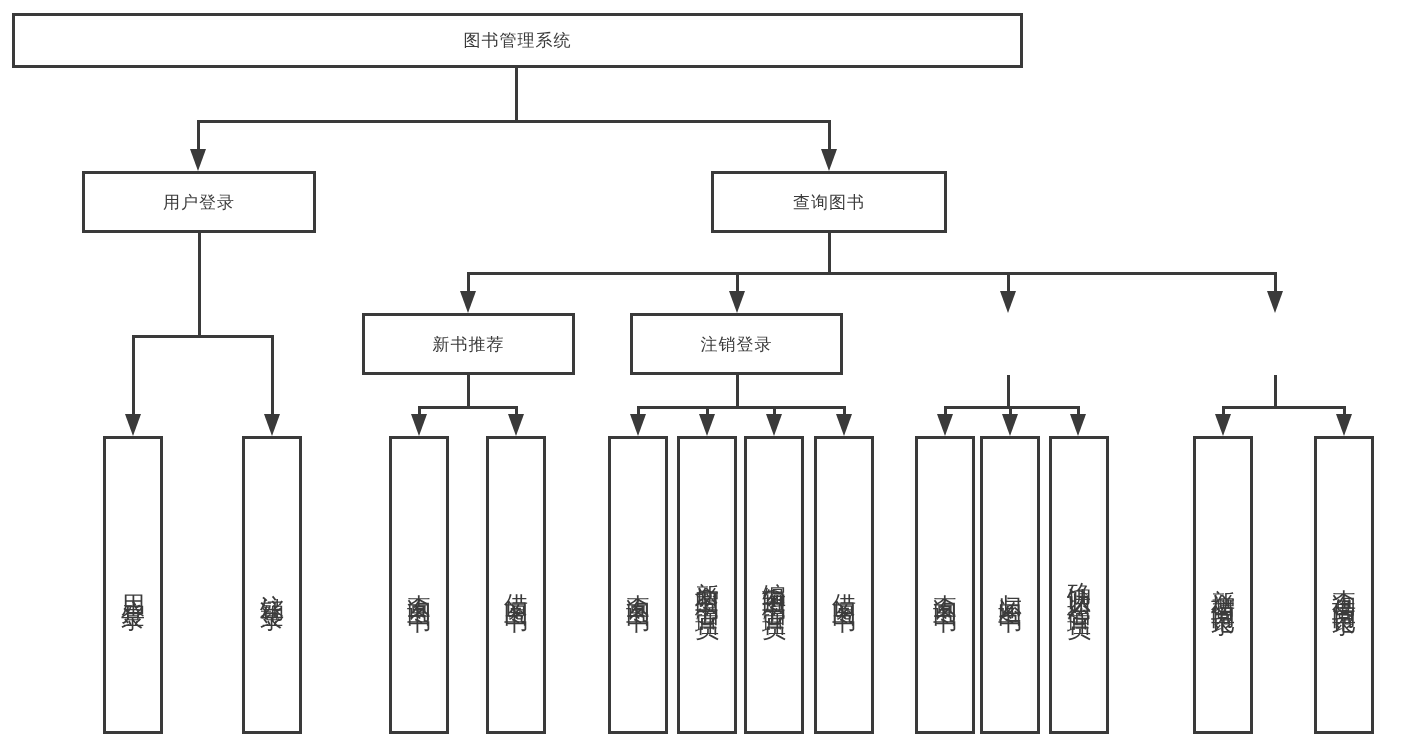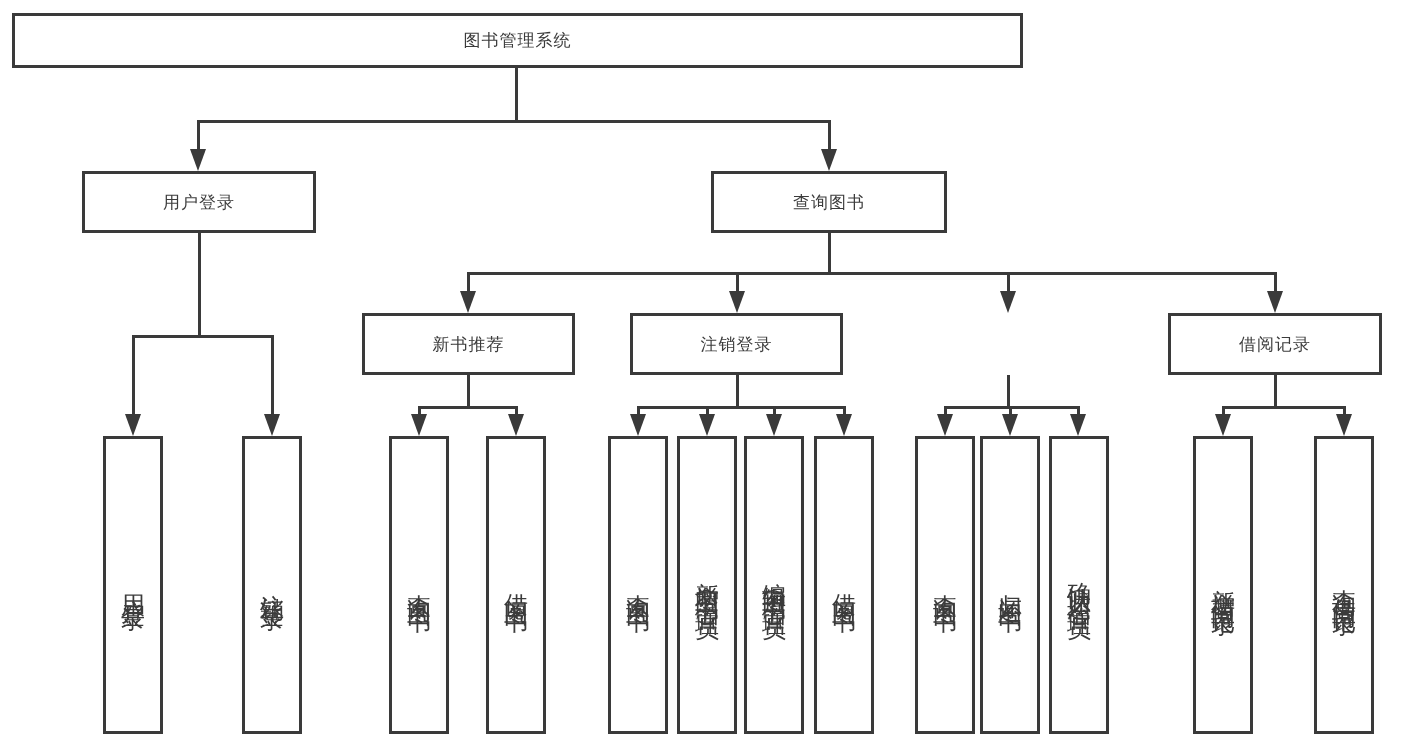--- a/index.html
+++ b/index.html
@@ -95,21 +95,20 @@
   <div class="arrow" style="left:460px; top:291px;"></div>
   <div class="vline" style="left:736px; top:272px; height:22px;"></div>
   <div class="arrow" style="left:729px; top:291px;"></div>
   <div class="vline" style="left:1007px; top:272px; height:22px;"></div>
   <div class="arrow" style="left:1000px; top:291px;"></div>
   <div class="vline" style="left:1274px; top:272px; height:22px;"></div>
   <div class="arrow" style="left:1267px; top:291px;"></div>
 
   <div class="hbox" style="left:362px; top:313px; width:213px; height:62px;">新书推荐</div>
   <div class="hbox" style="left:630px; top:313px; width:213px; height:62px;">注销登录</div>
-  <div class="hbox" style="left:1168px; top:313px; width:214px; height:62px;">借阅记录</div>
 
   <div class="vline" style="left:467px; top:375px; height:33px;"></div>
   <div class="hline" style="left:418px; top:406px; width:100px;"></div>
   <div class="vline" style="left:418px; top:406px; height:11px;"></div>
   <div class="arrow" style="left:411px; top:414px;"></div>
   <div class="vline" style="left:515px; top:406px; height:11px;"></div>
   <div class="arrow" style="left:508px; top:414px;"></div>
 
   <div class="vline" style="left:736px; top:375px; height:33px;"></div>
   <div class="hline" style="left:637px; top:406px; width:209px;"></div>

